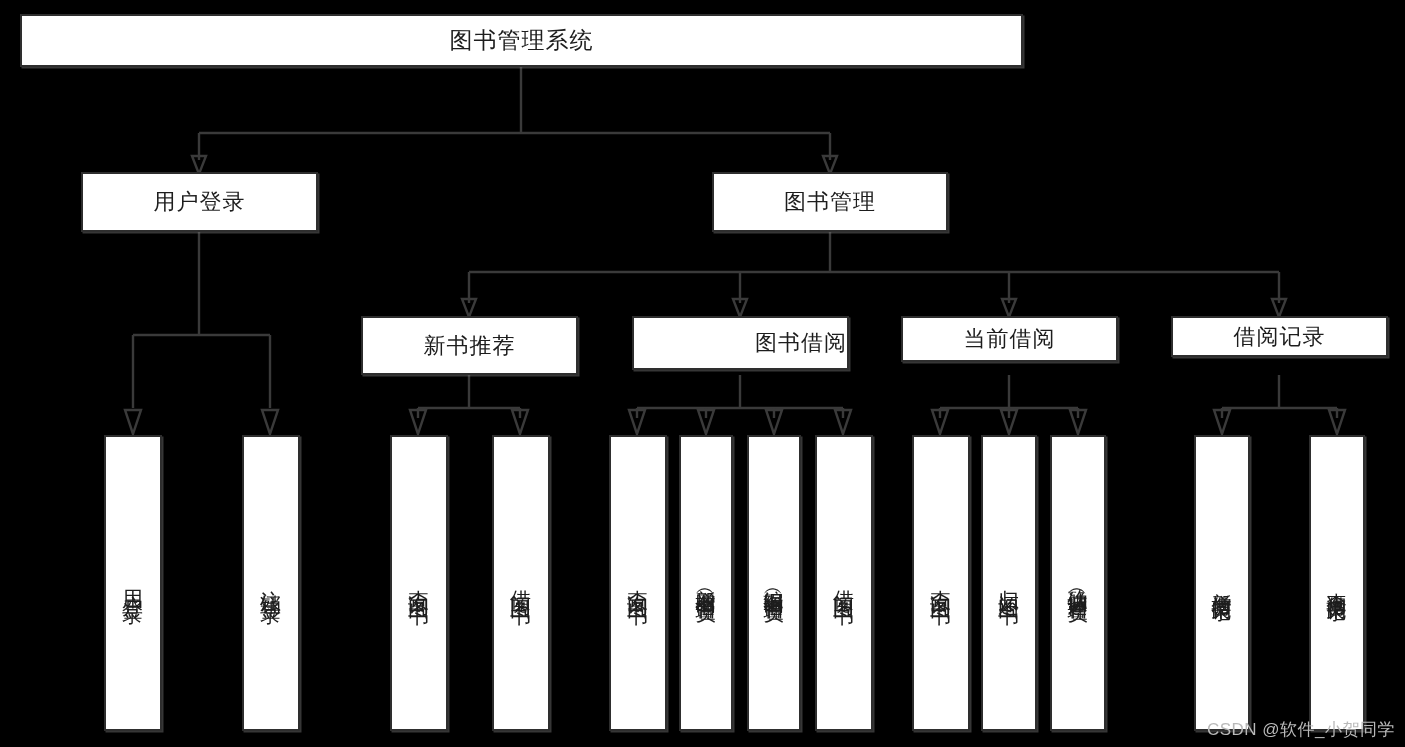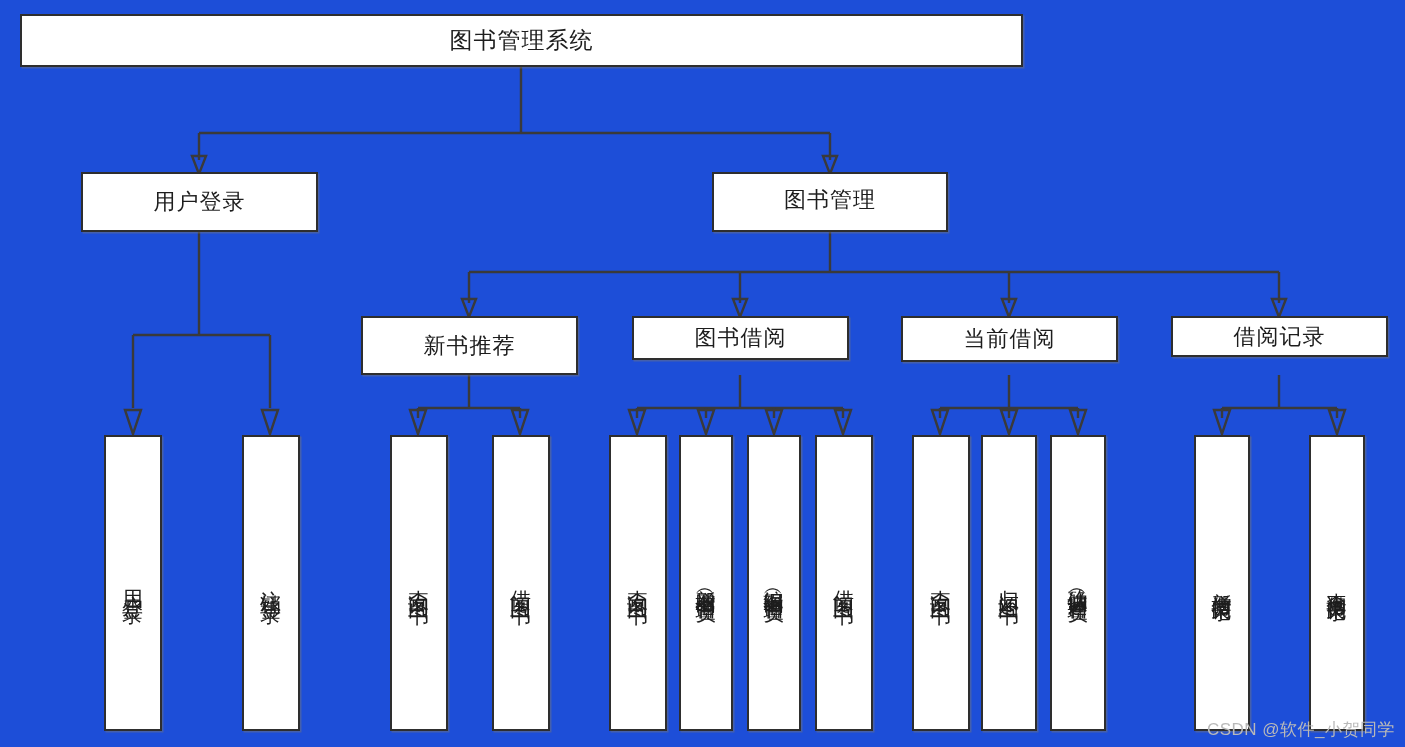--- a/index.html
+++ b/index.html
@@ -9,21 +9,21 @@
     background: #ffffff;
   }
   body {
     font-family: "Liberation Sans", "DejaVu Sans", sans-serif;
     color: #1a1a1a;
   }
   #canvas {
     position: relative;
     width: 1405px;
     height: 747px;
-    background: #1d4ed8;
+    background: #000000;
     overflow: hidden;
   }
   svg.connectors {
     position: absolute;
     left: 0;
     top: 0;
     width: 1405px;
     height: 747px;
     pointer-events: none;
   }
@@ -144,28 +144,28 @@
     <path d="M 1337 434 L 1329 410 L 1345 410 Z" fill="#3a3a3a" stroke="none"></path>
   </svg>
 
   <div class="node root" style="left:20px; top:14px; width:1003px; height:53px;">
     <span class="label">图书管理系统</span>
   </div>
 
   <div class="node" style="left:81px; top:172px; width:237px; height:60px;">
     <span class="label">用户登录</span>
   </div>
-  <div class="node" style="left:712px; top:172px; width:236px; height:60px;font-family:Liberation Mono, monospace;">
+  <div class="node" style="left:712px; top:172px; width:236px; height:60px;">
     <span class="label">图书管理</span>
   </div>
 
   <div class="node" style="left:361px; top:316px; width:217px; height:59px;text-align:right;">
     <span class="label">新书推荐</span>
   </div>
-  <div class="node" style="left:632px; top:316px; width:217px; height:44px;">
+  <div class="node" style="left:632px; top:316px; width:217px; height:54px;justify-content:flex-end;">
     <span class="label">图书借阅</span>
   </div>
   <div class="node" style="left:901px; top:316px; width:217px; height:46px;">
     <span class="label">当前借阅</span>
   </div>
   <div class="node" style="left:1171px; top:316px; width:217px; height:41px;">
     <span class="label">借阅记录</span>
   </div>
 
   <div class="node leaf" style="left:104px; top:435px; width:58px; height:296px;">

